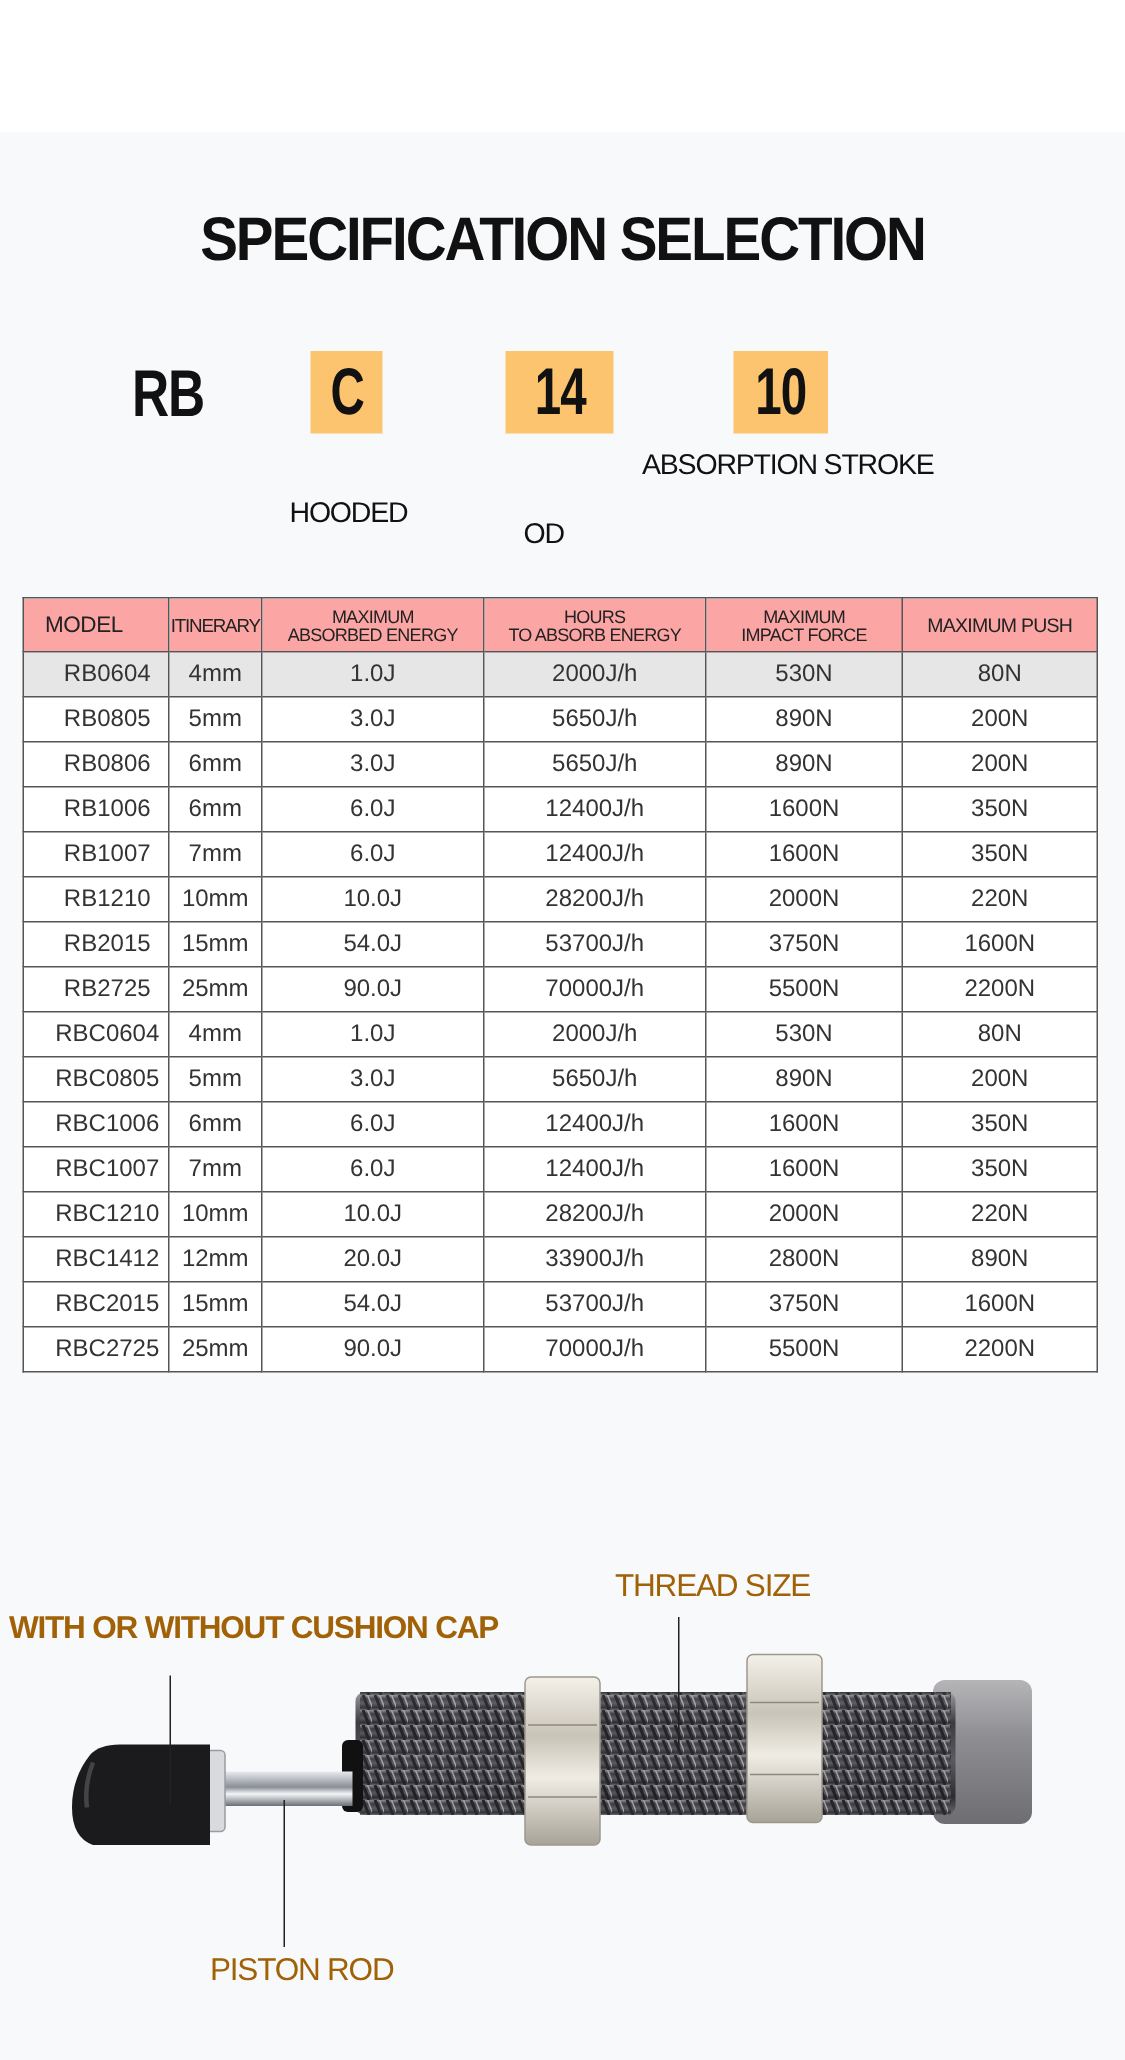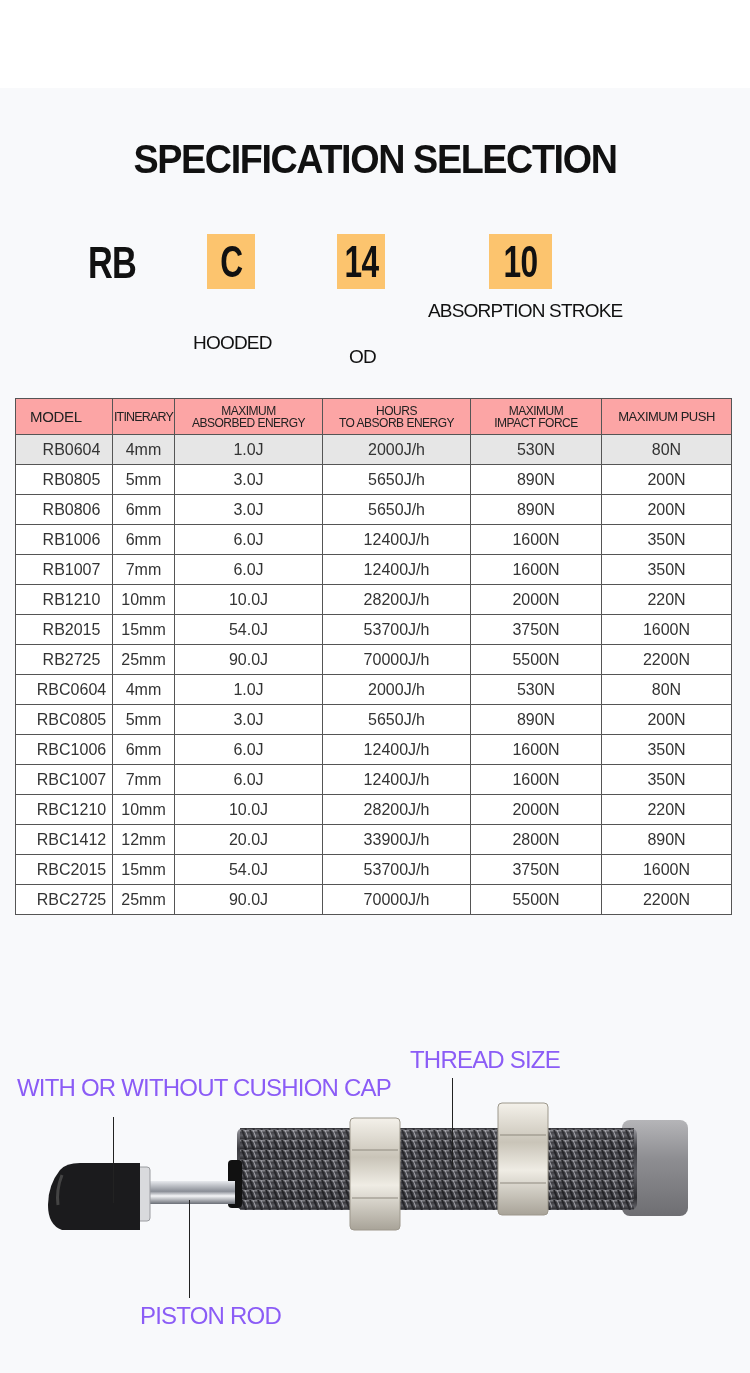--- a/index.html
+++ b/index.html
@@ -21,21 +21,21 @@
     font-family: "Liberation Sans", sans-serif; transform: scaleX(0.78); transform-origin: left center;
     letter-spacing: -1px; color: #111;
   }
   .code-box {
     position: absolute; top: 0; height: 55px; background: #fcc46e;
     display: flex; align-items: center; justify-content: center;
     font-size: 44px; font-weight: bold; color: #111;
   }
   .code-box span { display: inline-block; transform: scaleX(0.72); letter-spacing: -1px; }
   .code-c { left: 207px; width: 48px; }
-  .code-14 { left: 337px; width: 48px; }
+  .code-14 { left: 337px; width: 72px; }
   .code-10 { left: 489px; width: 63px; }
 
   .code-label {
     position: absolute; top: 300px; font-size: 19px; color: #111; letter-spacing: -0.8px;
     white-space: nowrap;
   }
   .lbl-hooded { left: 193px; margin-top: 32px; }
   .lbl-od { left: 349px; margin-top: 46px; }
   .lbl-abs { left: 428px; }
 
@@ -48,22 +48,22 @@
     font-weight: normal; font-size: 16px; height: 30px; padding: 0;
     white-space: nowrap; overflow: hidden;
   }
   table.spec thead th { background: #fca5a5; height: 36px; font-size: 12px; line-height: 12px; letter-spacing: -0.5px; color: #222; }
   table.spec thead th.big { font-size: 15px; letter-spacing: -0.3px; }
   table.spec thead th.itin { font-size: 12.5px; letter-spacing: -0.8px; }
   table.spec tbody tr.shade td { background: #e6e6e6; }
   table.spec td.model { text-align: center; padding-left: 15px; }
 
   .product { position: absolute; left: 0; top: 1000px; width: 750px; height: 373px; }
-  .callout { position: absolute; font-size: 24px; color: #8b5cf6; letter-spacing: -0.8px; white-space: nowrap; }
-  .c-cap { left: 17px; top: 1074px; }
+  .callout { position: absolute; font-size: 21px; color: #a16207; letter-spacing: -0.8px; white-space: nowrap; }
+  .c-cap { left: 6px; top: 1074px; font-weight: bold; }
   .c-thread { left: 410px; top: 1046px; }
   .c-rod { left: 140px; top: 1302px; }
   .leader { position: absolute; width: 1.2px; background: #222; }
 </style>
 </head>
 <body>
 
 <div class="top-band"></div>
 <div class="page"></div>
 

